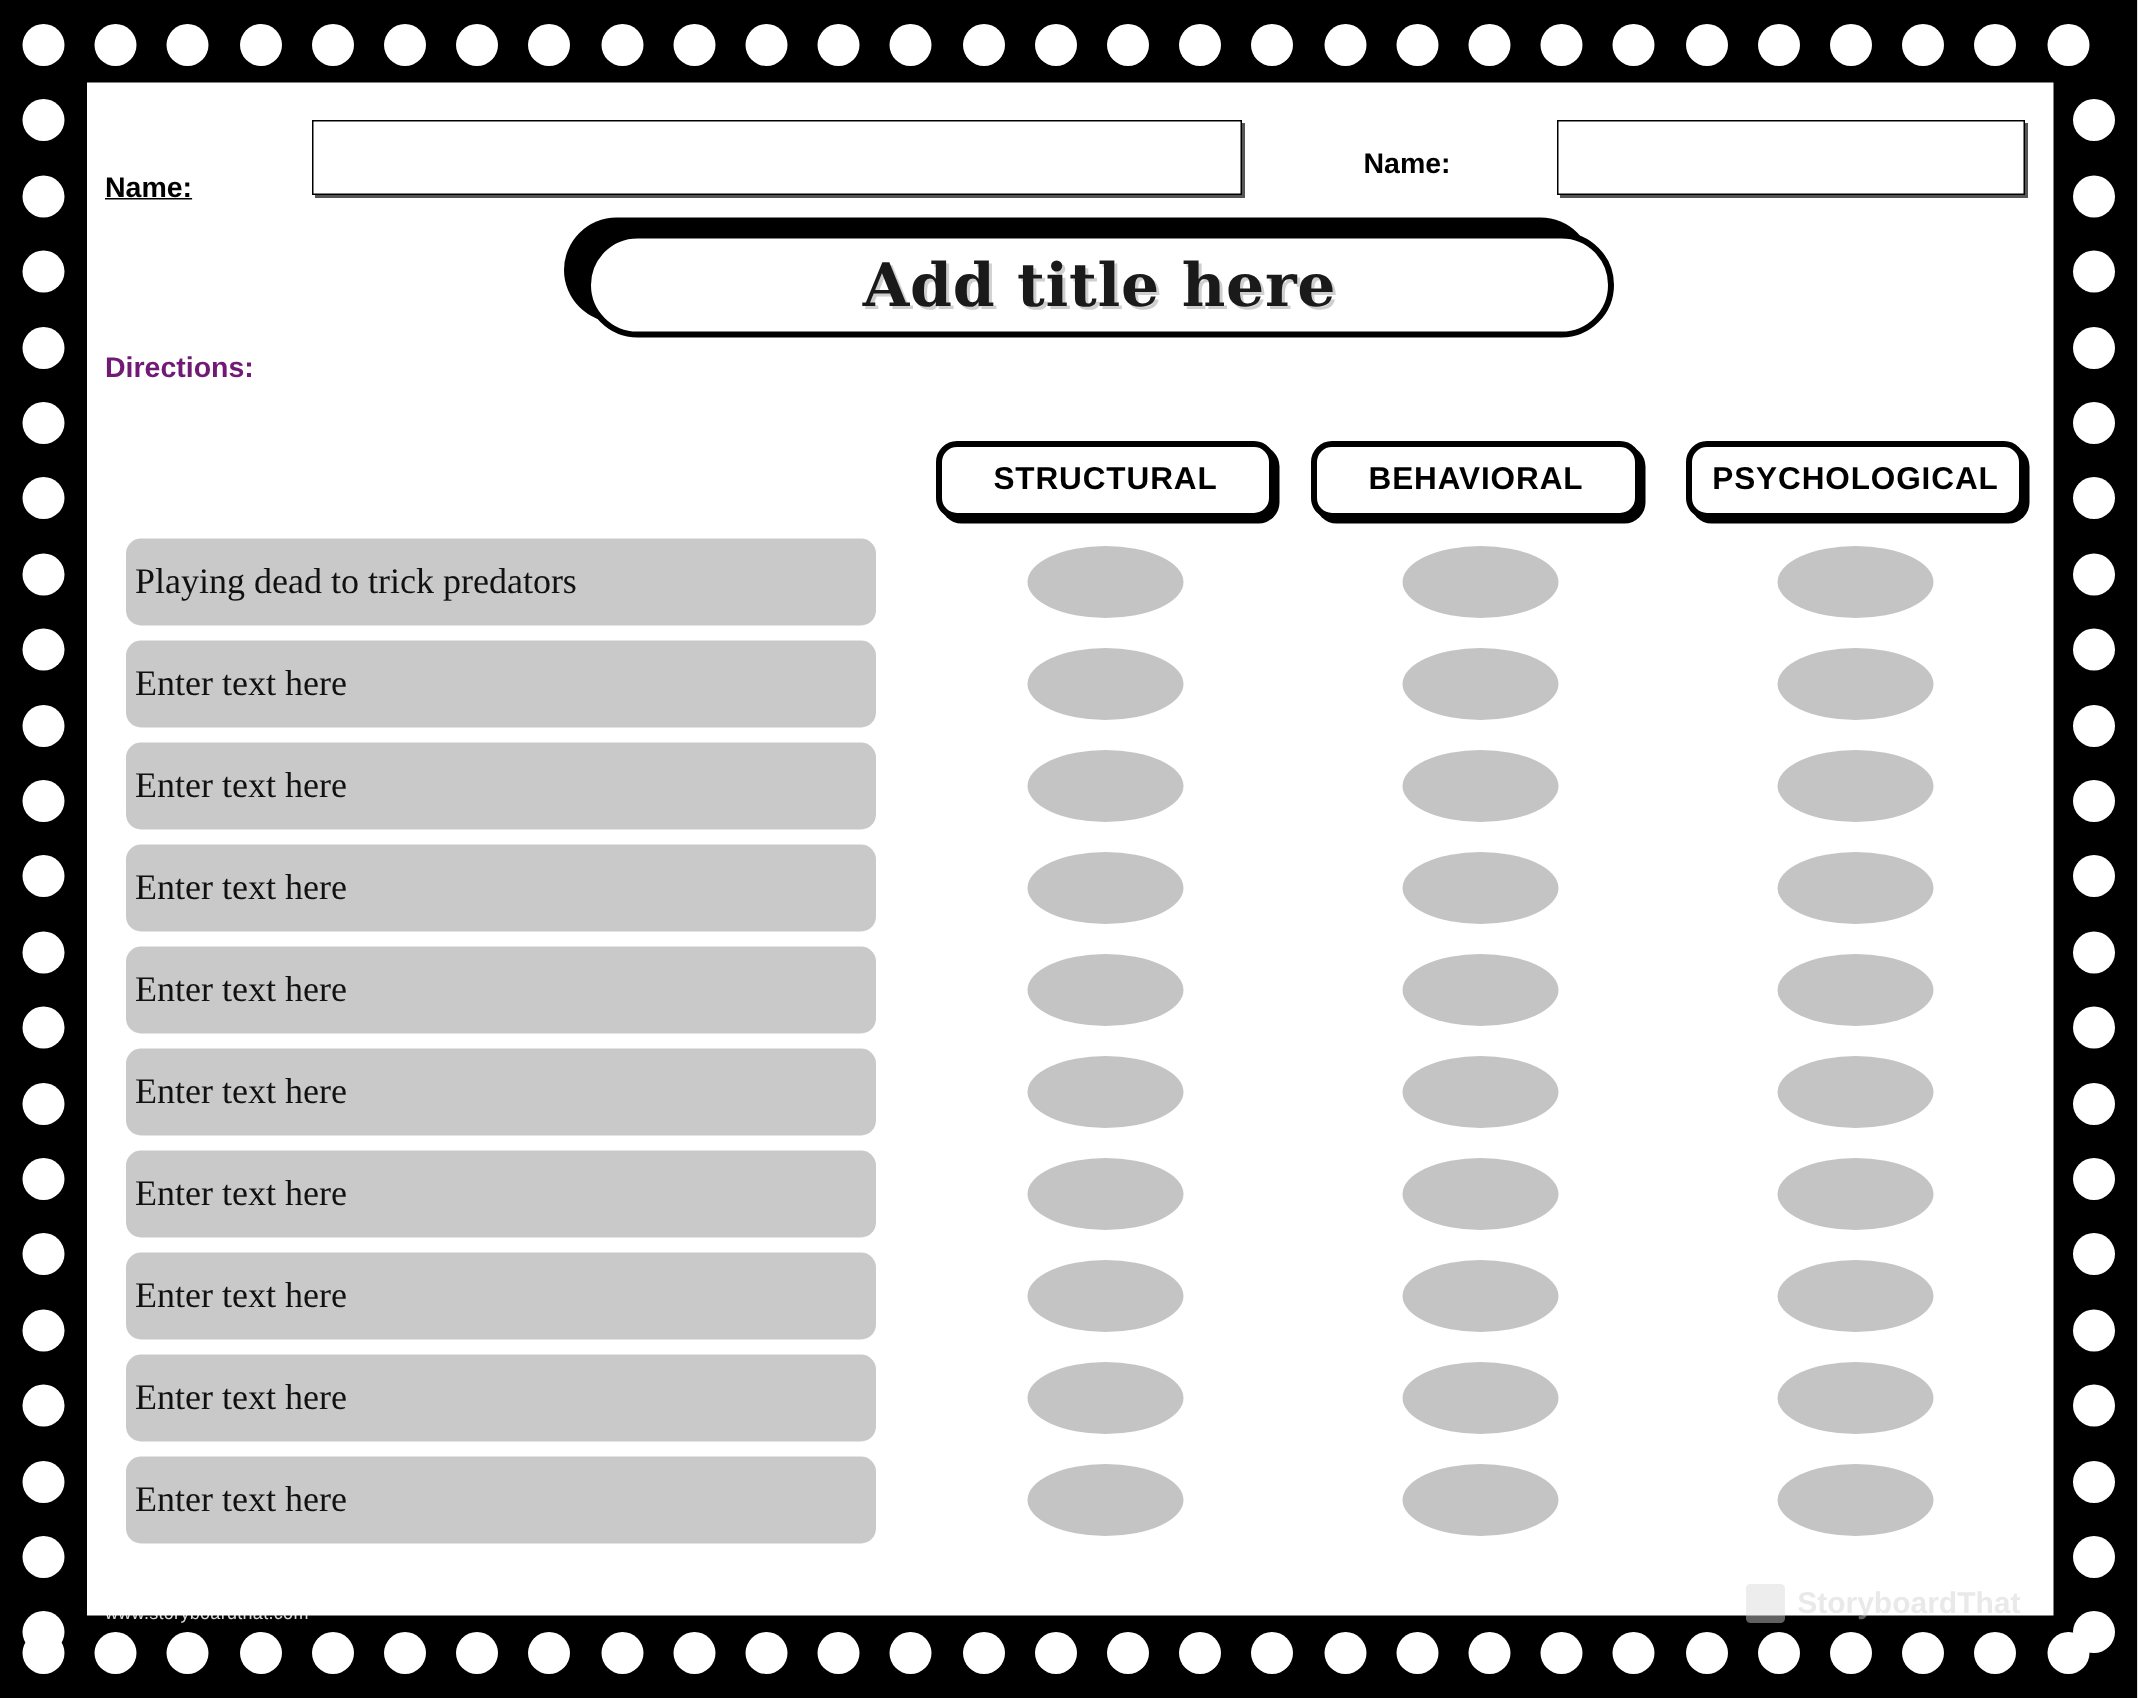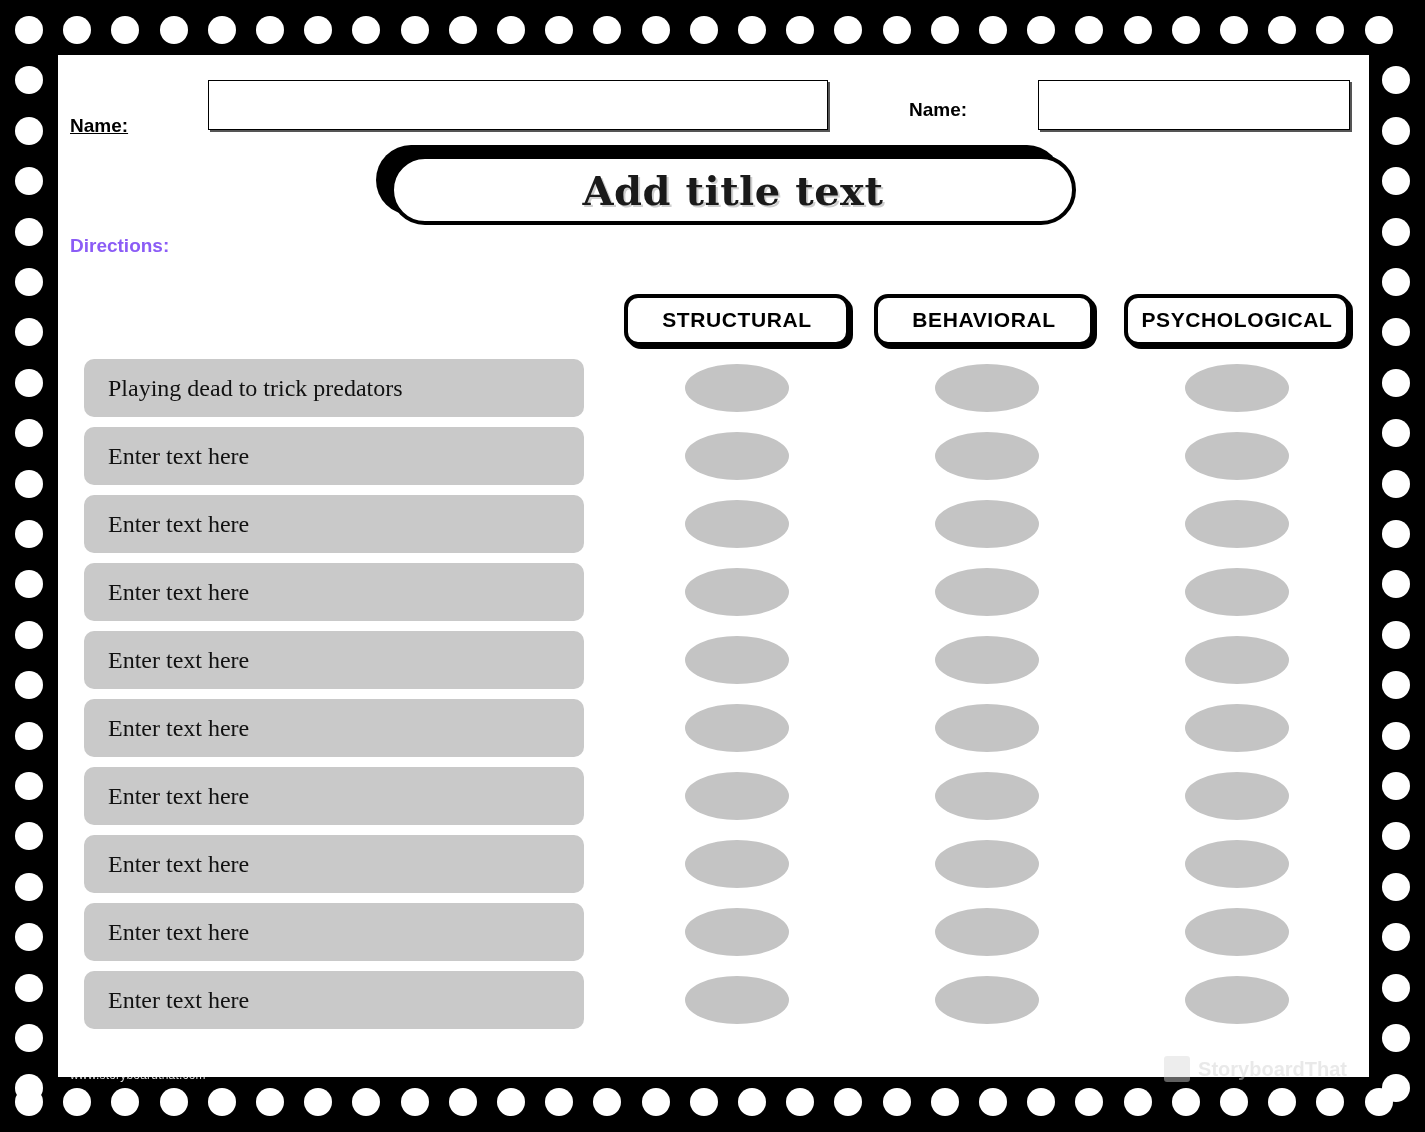--- a/index.html
+++ b/index.html
@@ -102,21 +102,21 @@
     text-shadow: 2px 2px 0 #cfcfcf;
   }
 
   
   .directions {
     position: absolute;
     left: 12px; top: 180px;
     font-family: "Liberation Sans", sans-serif;
     font-weight: bold;
     font-size: 19px;
-    color: #8b5cf6;
+    color: #701a75;
   }
 
   
   .colhead {
     position: absolute;
     height: 52px;
     background: #fff;
     border: 4px solid #000;
     border-radius: 14px;
     display: flex;
@@ -146,21 +146,21 @@
     height: 68px;
   }
   .row-label {
     position: absolute;
     left: 26px; top: 4px;
     width: 500px; height: 58px;
     background: #c9c9c9;
     border-radius: 10px;
     display: flex;
     align-items: center;
-    padding: 0 24px;
+    padding: 0 6px;
   }
   .row-label span {
     font-family: "Liberation Serif", serif;
     font-size: 24px;
     color: #111;
     white-space: nowrap;
     overflow: hidden;
     text-overflow: ellipsis;
   }
   .bubble {
@@ -323,21 +323,21 @@
       </div>
       <div class="lbl lbl-date">Name:</div>
       <div class="field field-date">
         <input type="text" value="" placeholder="" style="">
       </div>
     </div>
 
     <div class="title-wrap">
       <div class="title-shadow"></div>
       <div class="title-pill">
-        <div class="title-text">Add title text</div>
+        <div class="title-text">Add title here</div>
       </div>
     </div>
 
     <div class="directions">Directions:</div>
 
     <div class="colhead ch0">
       <span>STRUCTURAL</span>
     </div>
     <div class="colhead ch1">
       <span>BEHAVIORAL</span>

